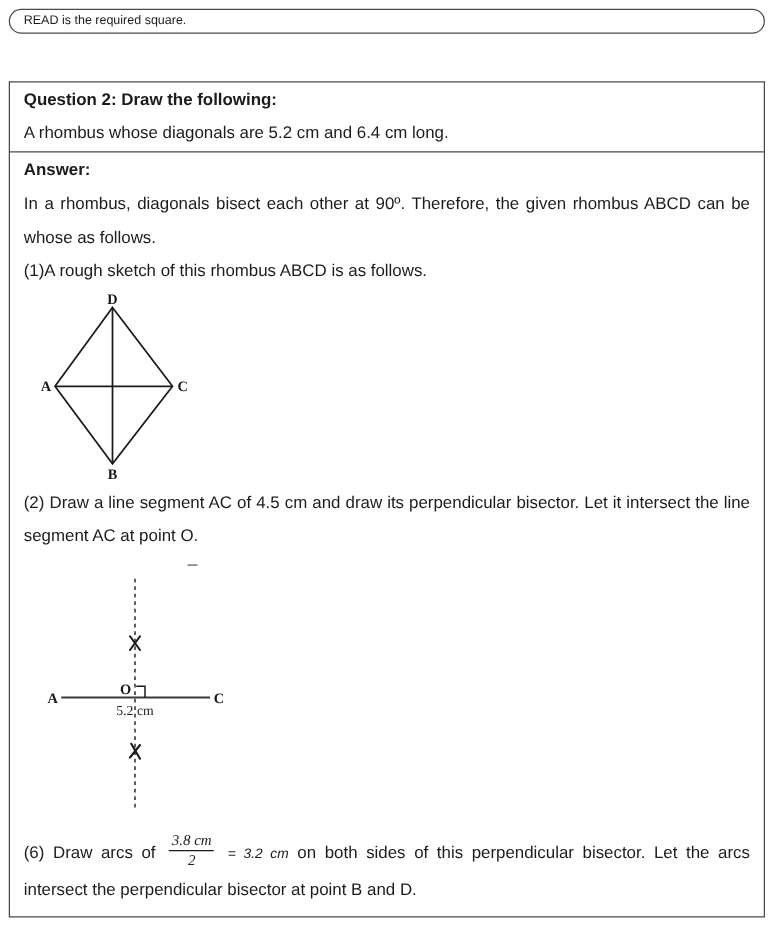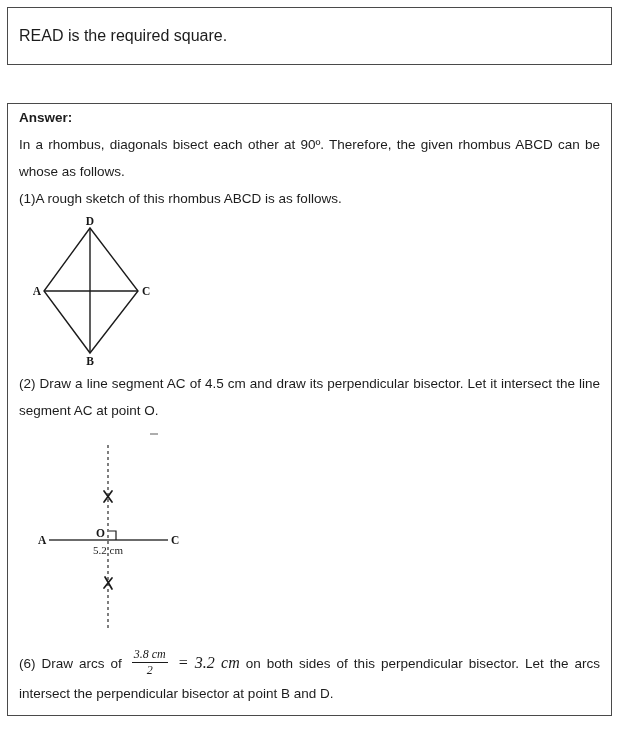--- a/index.html
+++ b/index.html
@@ -18,23 +18,24 @@
     height: 755px;
     background: #fff;
   }
   .box {
     border: 1px solid #4a4a4a;
     margin: 0 7px;
     background: #fff;
   }
   .top-box {
     margin-top: 7px;
-    padding: 19px 11px;
-    font-size: 16px;
+    padding: 0 11px;
+    font-size: 10px;
     line-height: 18px;
+    border-radius: 13px;
   }
   .main-box {
     margin-top: 38px;
   }
   .question-section {
     padding: 1px 11px 2px;
     border-bottom: 1px solid #4a4a4a;
     font-size: 13.5px;
     line-height: 26px;
   }
@@ -72,36 +73,40 @@
     font-style: italic;
     font-size: 12px;
     line-height: 1.25;
     margin: 0 4px;
     position: relative;
     top: -2px;
   }
   .fraction .den { border-top: 1.2px solid #1b1b1b; padding: 0 3px; }
   .fraction .num { padding: 0 2px; }
   .math {
-    font-family: Liberation Serif, serif;
+    font-family: Liberation Sans, sans-serif;
     font-style: italic;
-    font-size: 16px;
+    font-size: 11px;
   }
 </style>
 </head>
 <body>
 
 <div class="page">
 
   <div class="box top-box">
     <span>READ is the required square.</span>
   </div>
 
   <div class="box main-box">
 
+    <div class="question-section">
+      <div class="bold">Question 2: Draw the following:</div>
+      <div>A rhombus whose diagonals are 5.2 cm and 6.4 cm long.</div>
+    </div>
 
     <div class="answer-section">
       <p class="bold">Answer:</p>
       <p class="para-justify">In a rhombus, diagonals bisect each other at 90º. Therefore, the given rhombus ABCD can be whose as follows.</p>
       <p>(1)A rough sketch of this rhombus ABCD is as follows.</p>
 
       <svg class="figure fig-rhombus" width="150" height="152" viewBox="0 0 150 152">
         <g stroke="#1b1b1b" stroke-width="1.4" fill="none">
           <polygon points="57,12 105,75 57,137 11,75"></polygon>
           <line x1="11" y1="75" x2="105" y2="75"></line>

